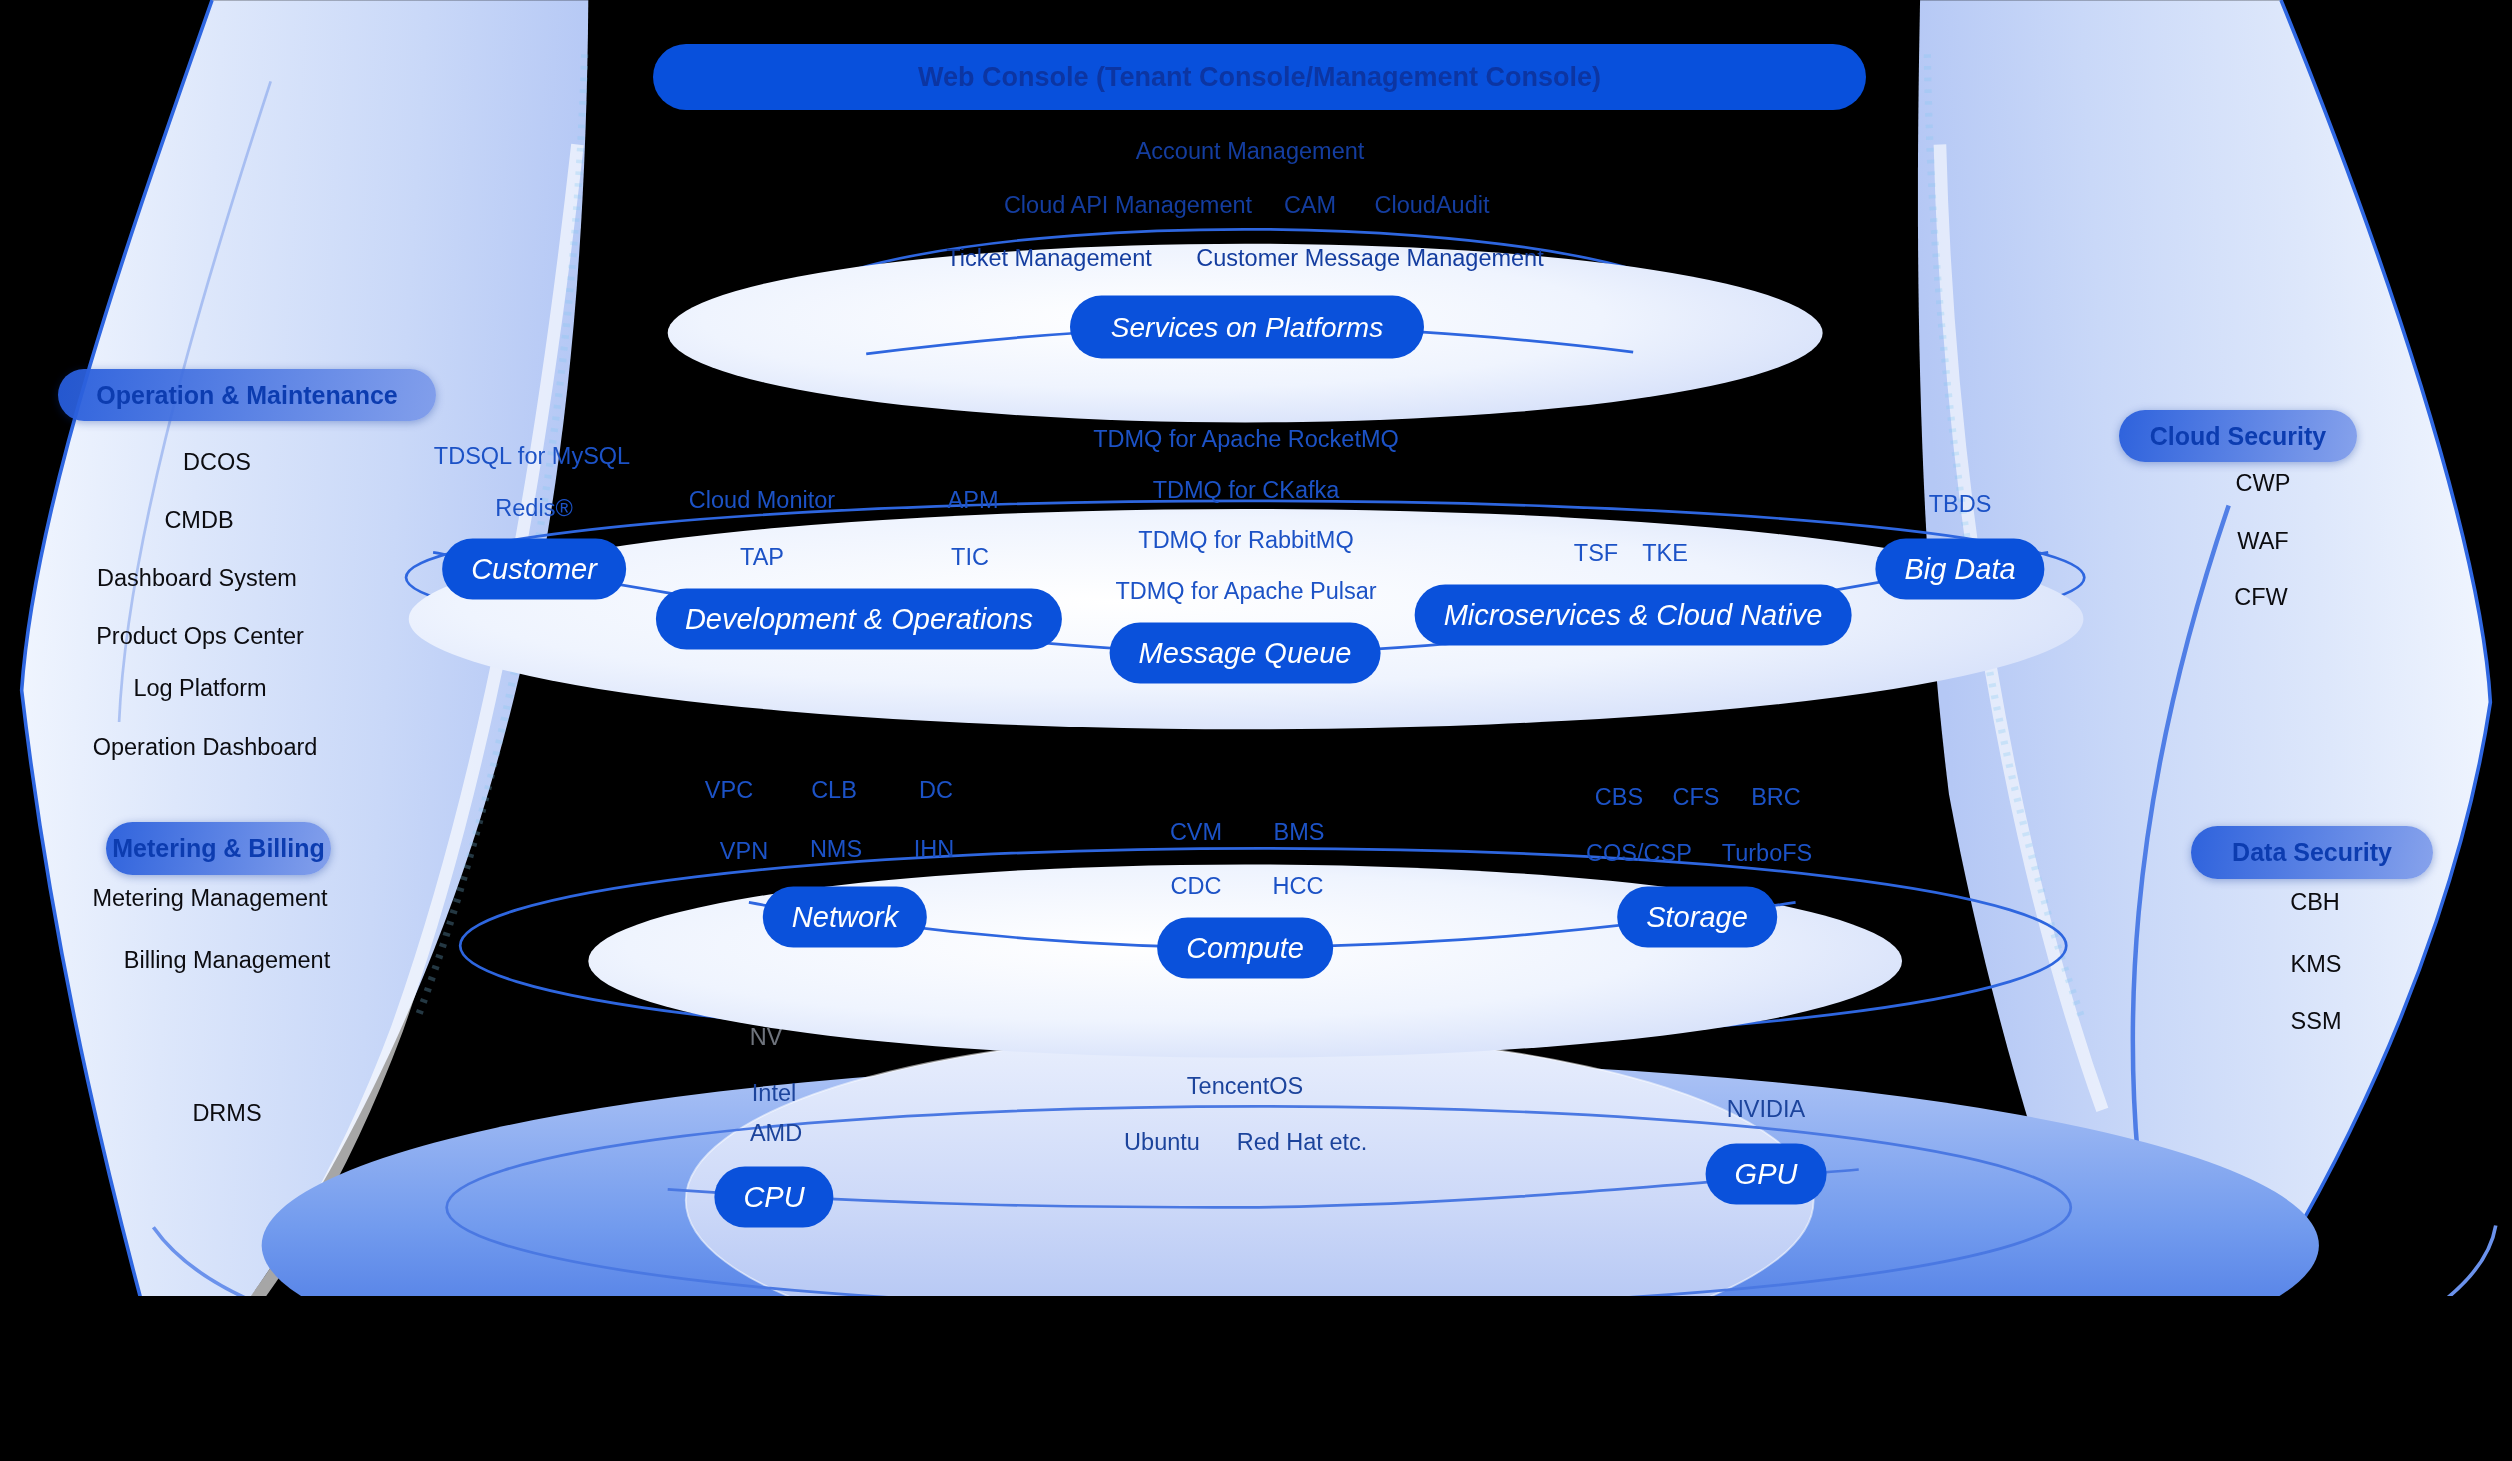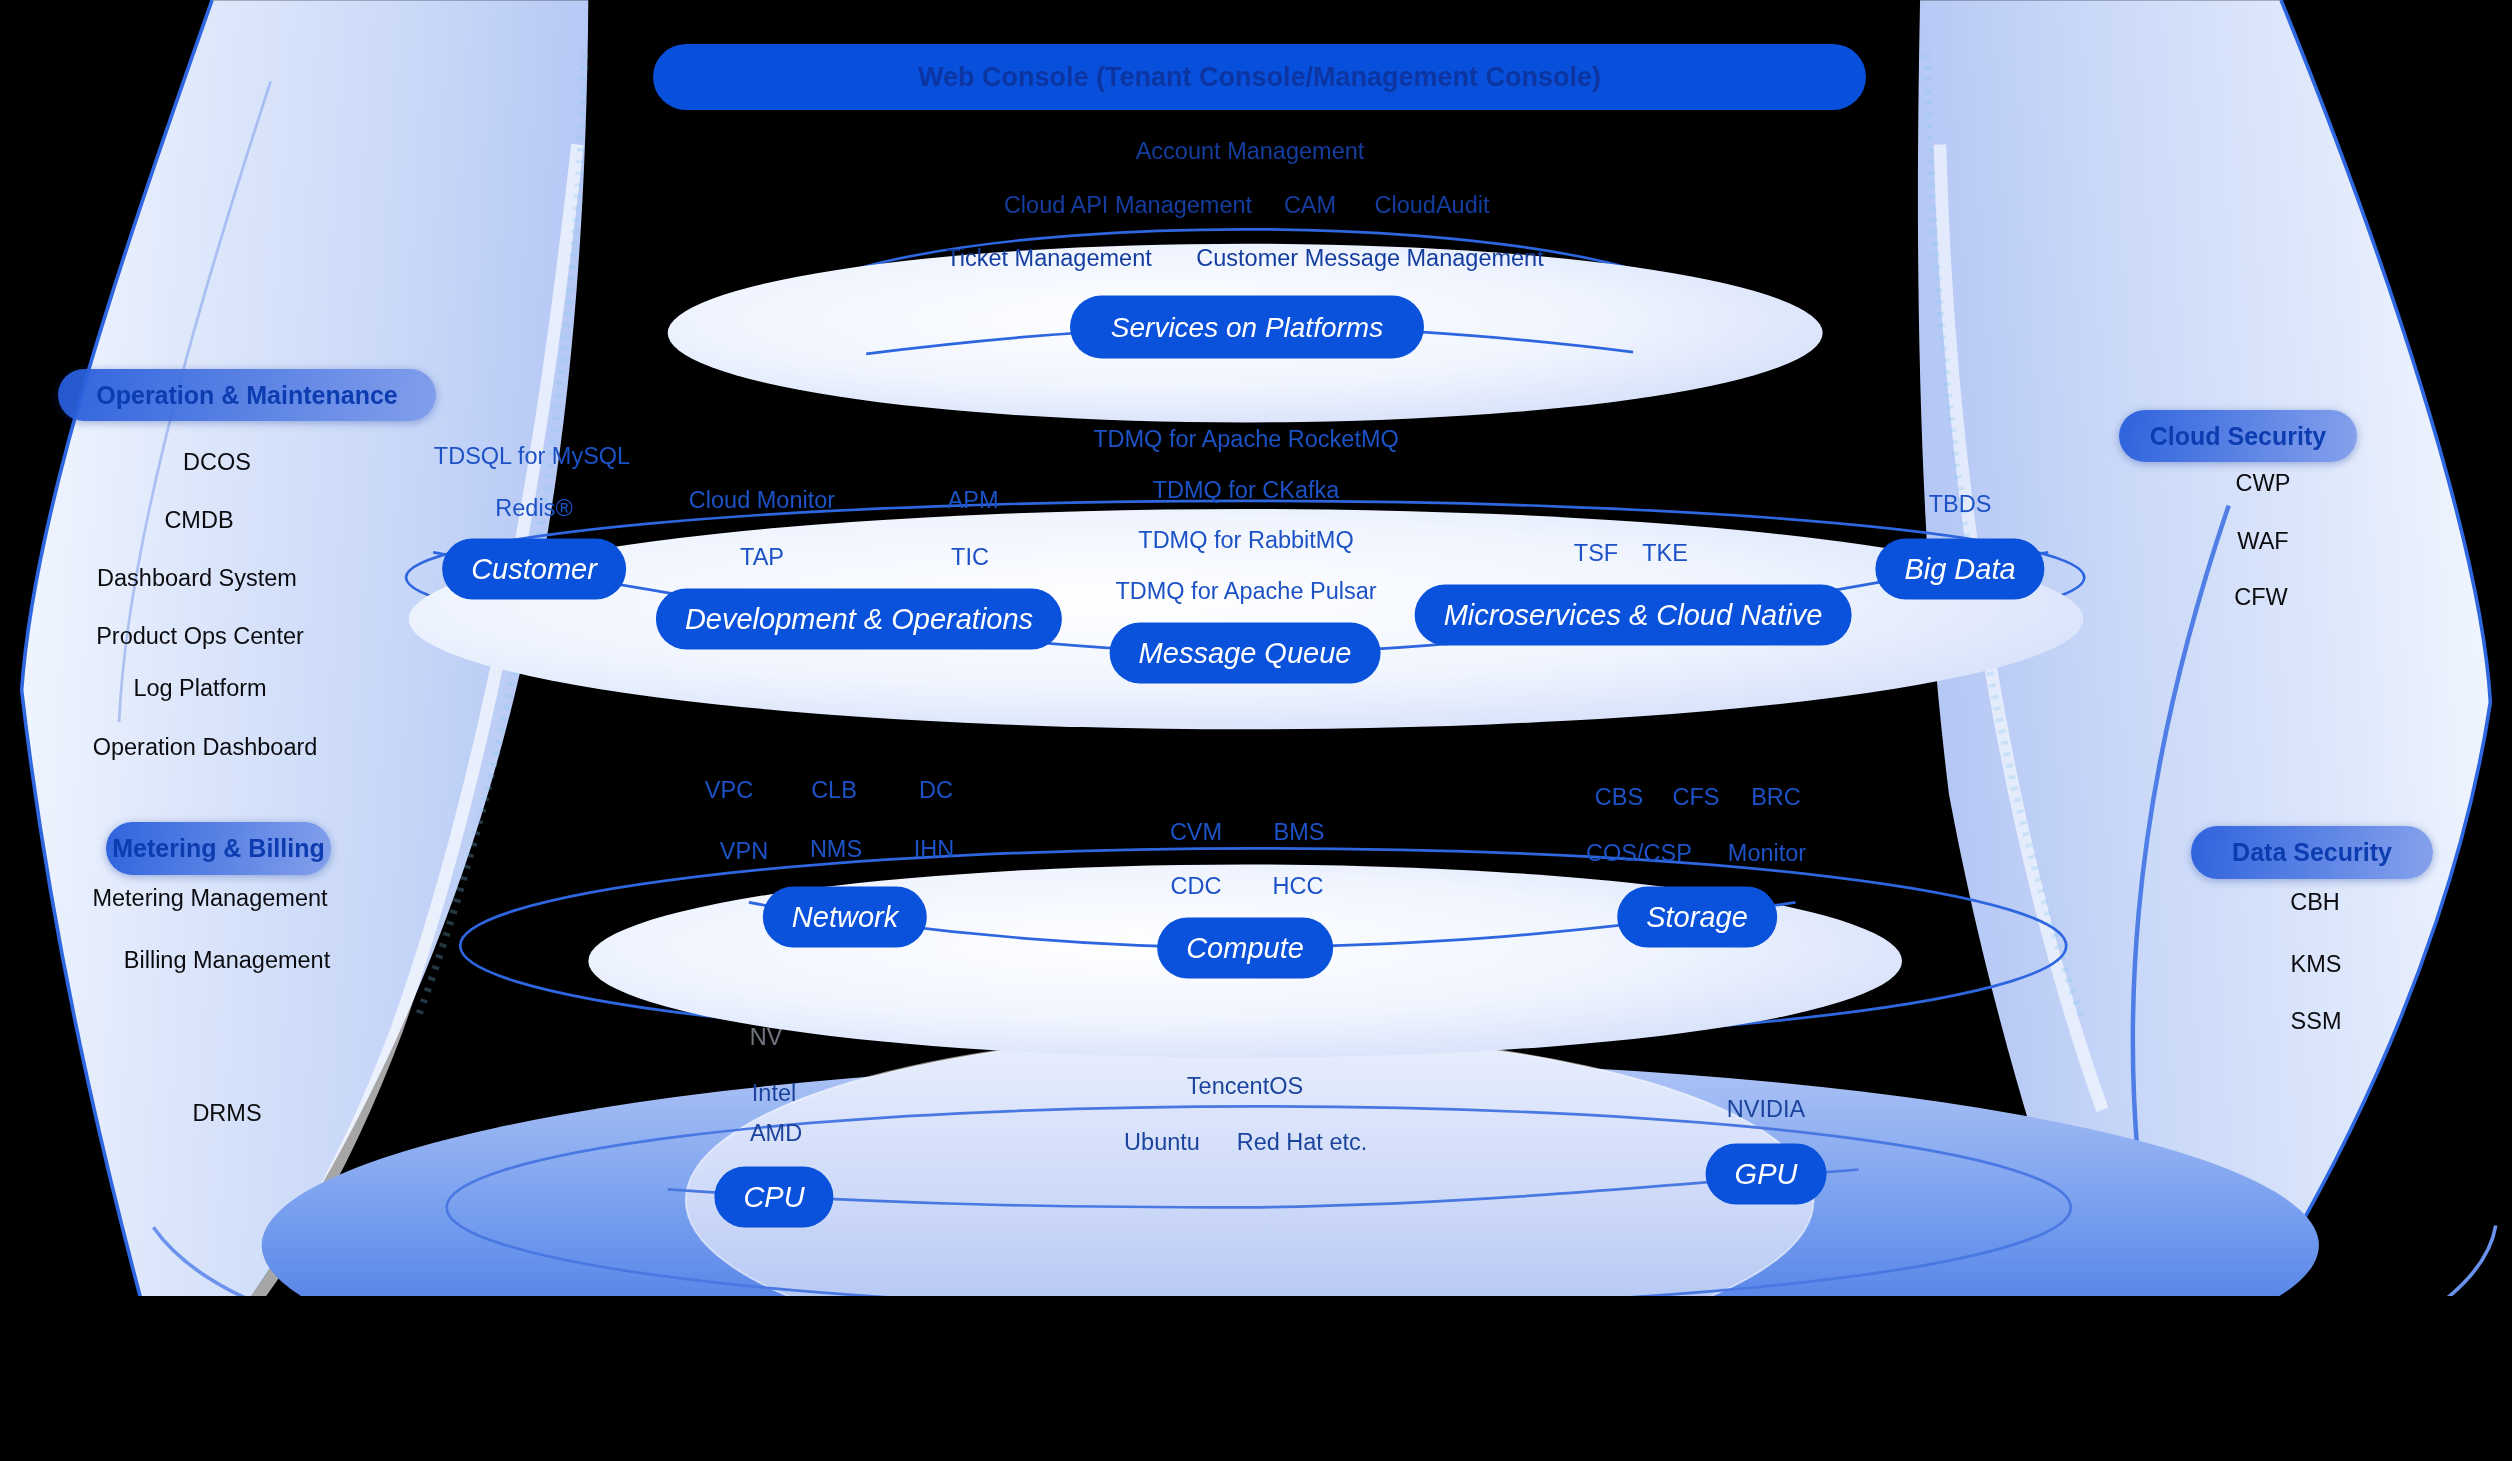--- a/index.html
+++ b/index.html
@@ -161,21 +161,21 @@
   <div class="lbl" style="left:1196px;top:832px">CVM</div>
   <div class="lbl" style="left:1299px;top:832px">BMS</div>
   <div class="lbl" style="left:1196px;top:886px">CDC</div>
   <div class="lbl" style="left:1298px;top:886px">HCC</div>
   <div class="pill" style="left:1245px;top:948px">Compute</div>
 
   <div class="lbl" style="left:1619px;top:797px">CBS</div>
   <div class="lbl" style="left:1696px;top:797px">CFS</div>
   <div class="lbl" style="left:1776px;top:797px">BRC</div>
   <div class="lbl" style="left:1639px;top:853px">COS/CSP</div>
-  <div class="lbl" style="left:1767px;top:853px">Monitor</div>
+  <div class="lbl" style="left:1767px;top:853px">TurboFS</div>
   <div class="pill" style="left:1697px;top:917px">Storage</div>
 
   <div class="lbl wm" style="left:766px;top:1037px">NV</div>
   <div class="lbl hw" style="left:774px;top:1093px">Intel</div>
   <div class="lbl hw" style="left:776px;top:1133px">AMD</div>
   <div class="pill" style="left:774px;top:1197px">CPU</div>
 
   <div class="lbl hw" style="left:1245px;top:1086px">TencentOS</div>
   <div class="lbl hw" style="left:1162px;top:1142px">Ubuntu</div>
   <div class="lbl hw" style="left:1302px;top:1142px">Red Hat etc.</div>

